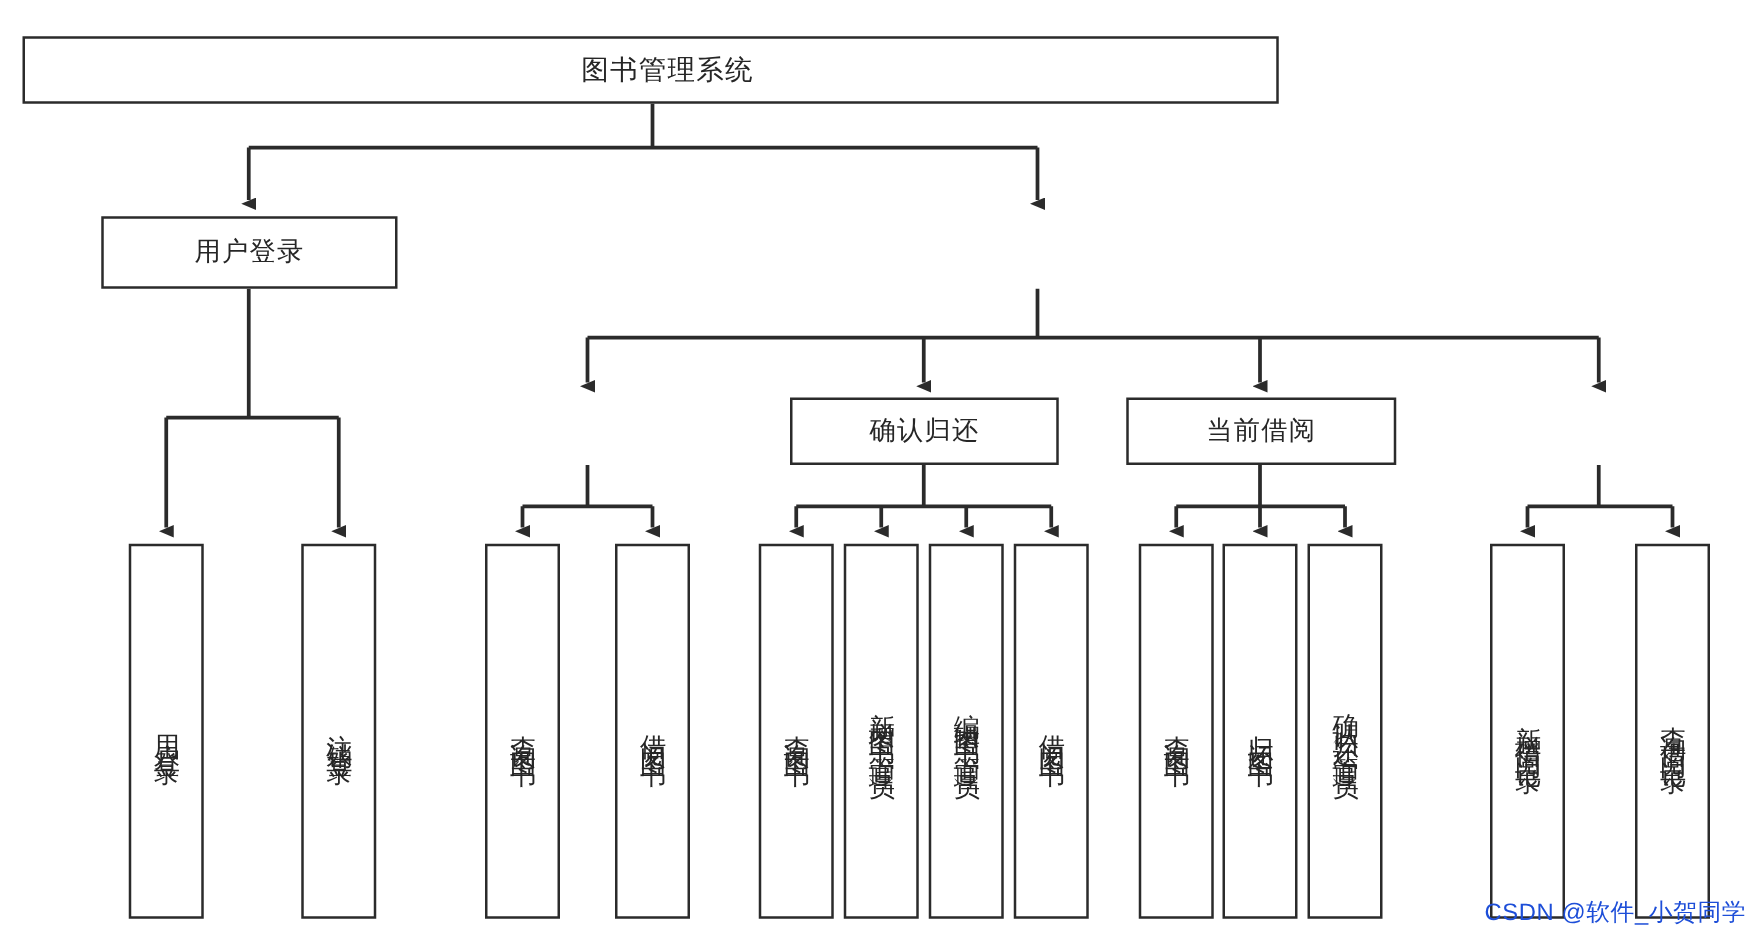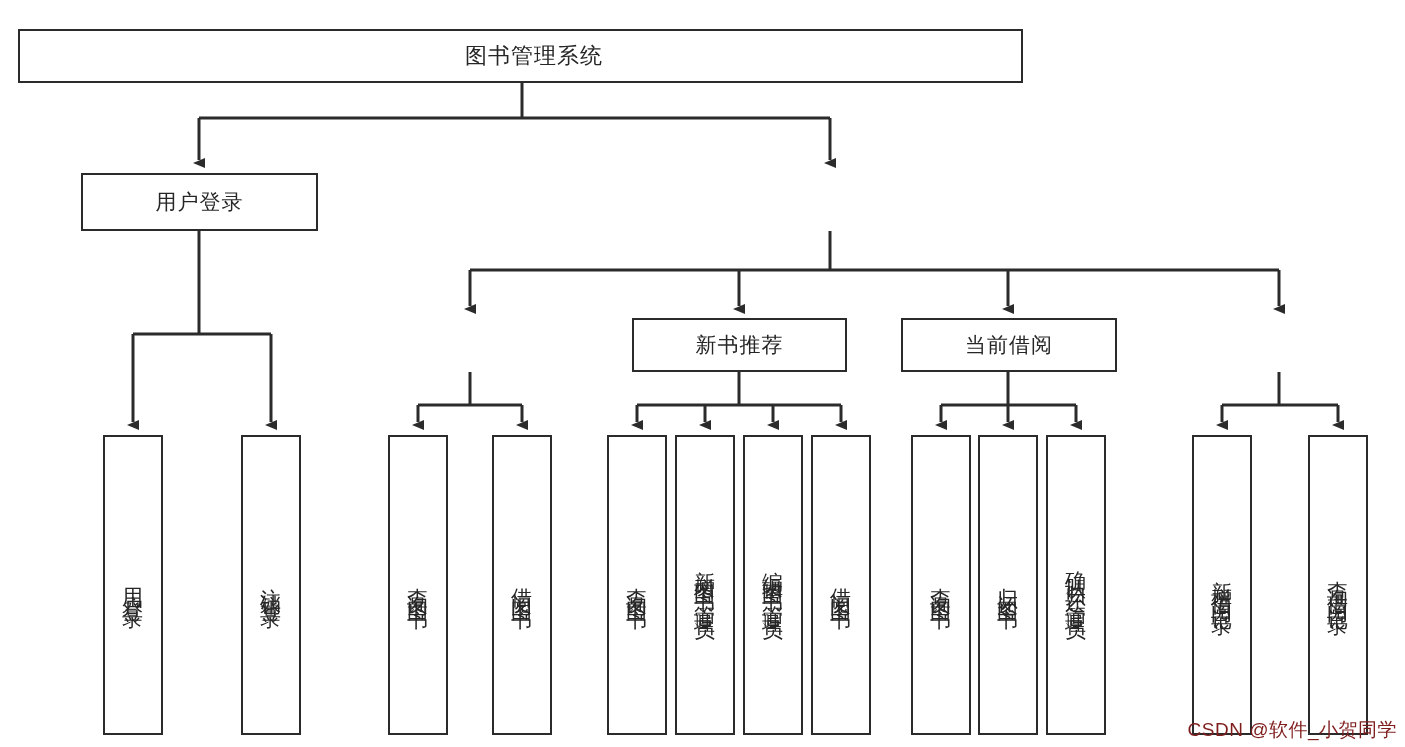--- a/index.html
+++ b/index.html
@@ -61,21 +61,21 @@
     white-space: nowrap;
     color: #262626;
     text-align: center;
   }
   
   #watermark {
     position: absolute;
     right: 8px;
     bottom: 4px;
     font-size: 19px;
-    color: #7f1d1d;
+    color: #1d4ed8;
     white-space: nowrap;
     letter-spacing: 0.5px;
   }
 </style>
 </head>
 <body>
 
 <div id="canvas">
 
   <svg id="wires" viewBox="0 0 1405 747" width="1405" height="747" xmlns="http://www.w3.org/2000/svg">
@@ -132,21 +132,21 @@
 
   <div class="node horiz root" style="left:18px; top:29px; width:1005px; height:54px;padding-left:27px;">
     <span>图书管理系统</span>
   </div>
 
   <div class="node horiz" style="left:81px; top:173px; width:237px; height:58px;">
     <span>用户登录</span>
   </div>
 
   <div class="node horiz" style="left:632px; top:318px; width:215px; height:54px;">
-    <span>新书推荐</span>
+    <span>确认归还</span>
   </div>
   <div class="node horiz" style="left:901px; top:318px; width:216px; height:54px;">
     <span>当前借阅</span>
   </div>
 
   <div class="node vert" style="left:103px; top:435px; width:60px; height:300px;">
     <span class="vtext">用户登录</span>
   </div>
   <div class="node vert" style="left:241px; top:435px; width:60px; height:300px;">
     <span class="vtext">注销登录</span>

